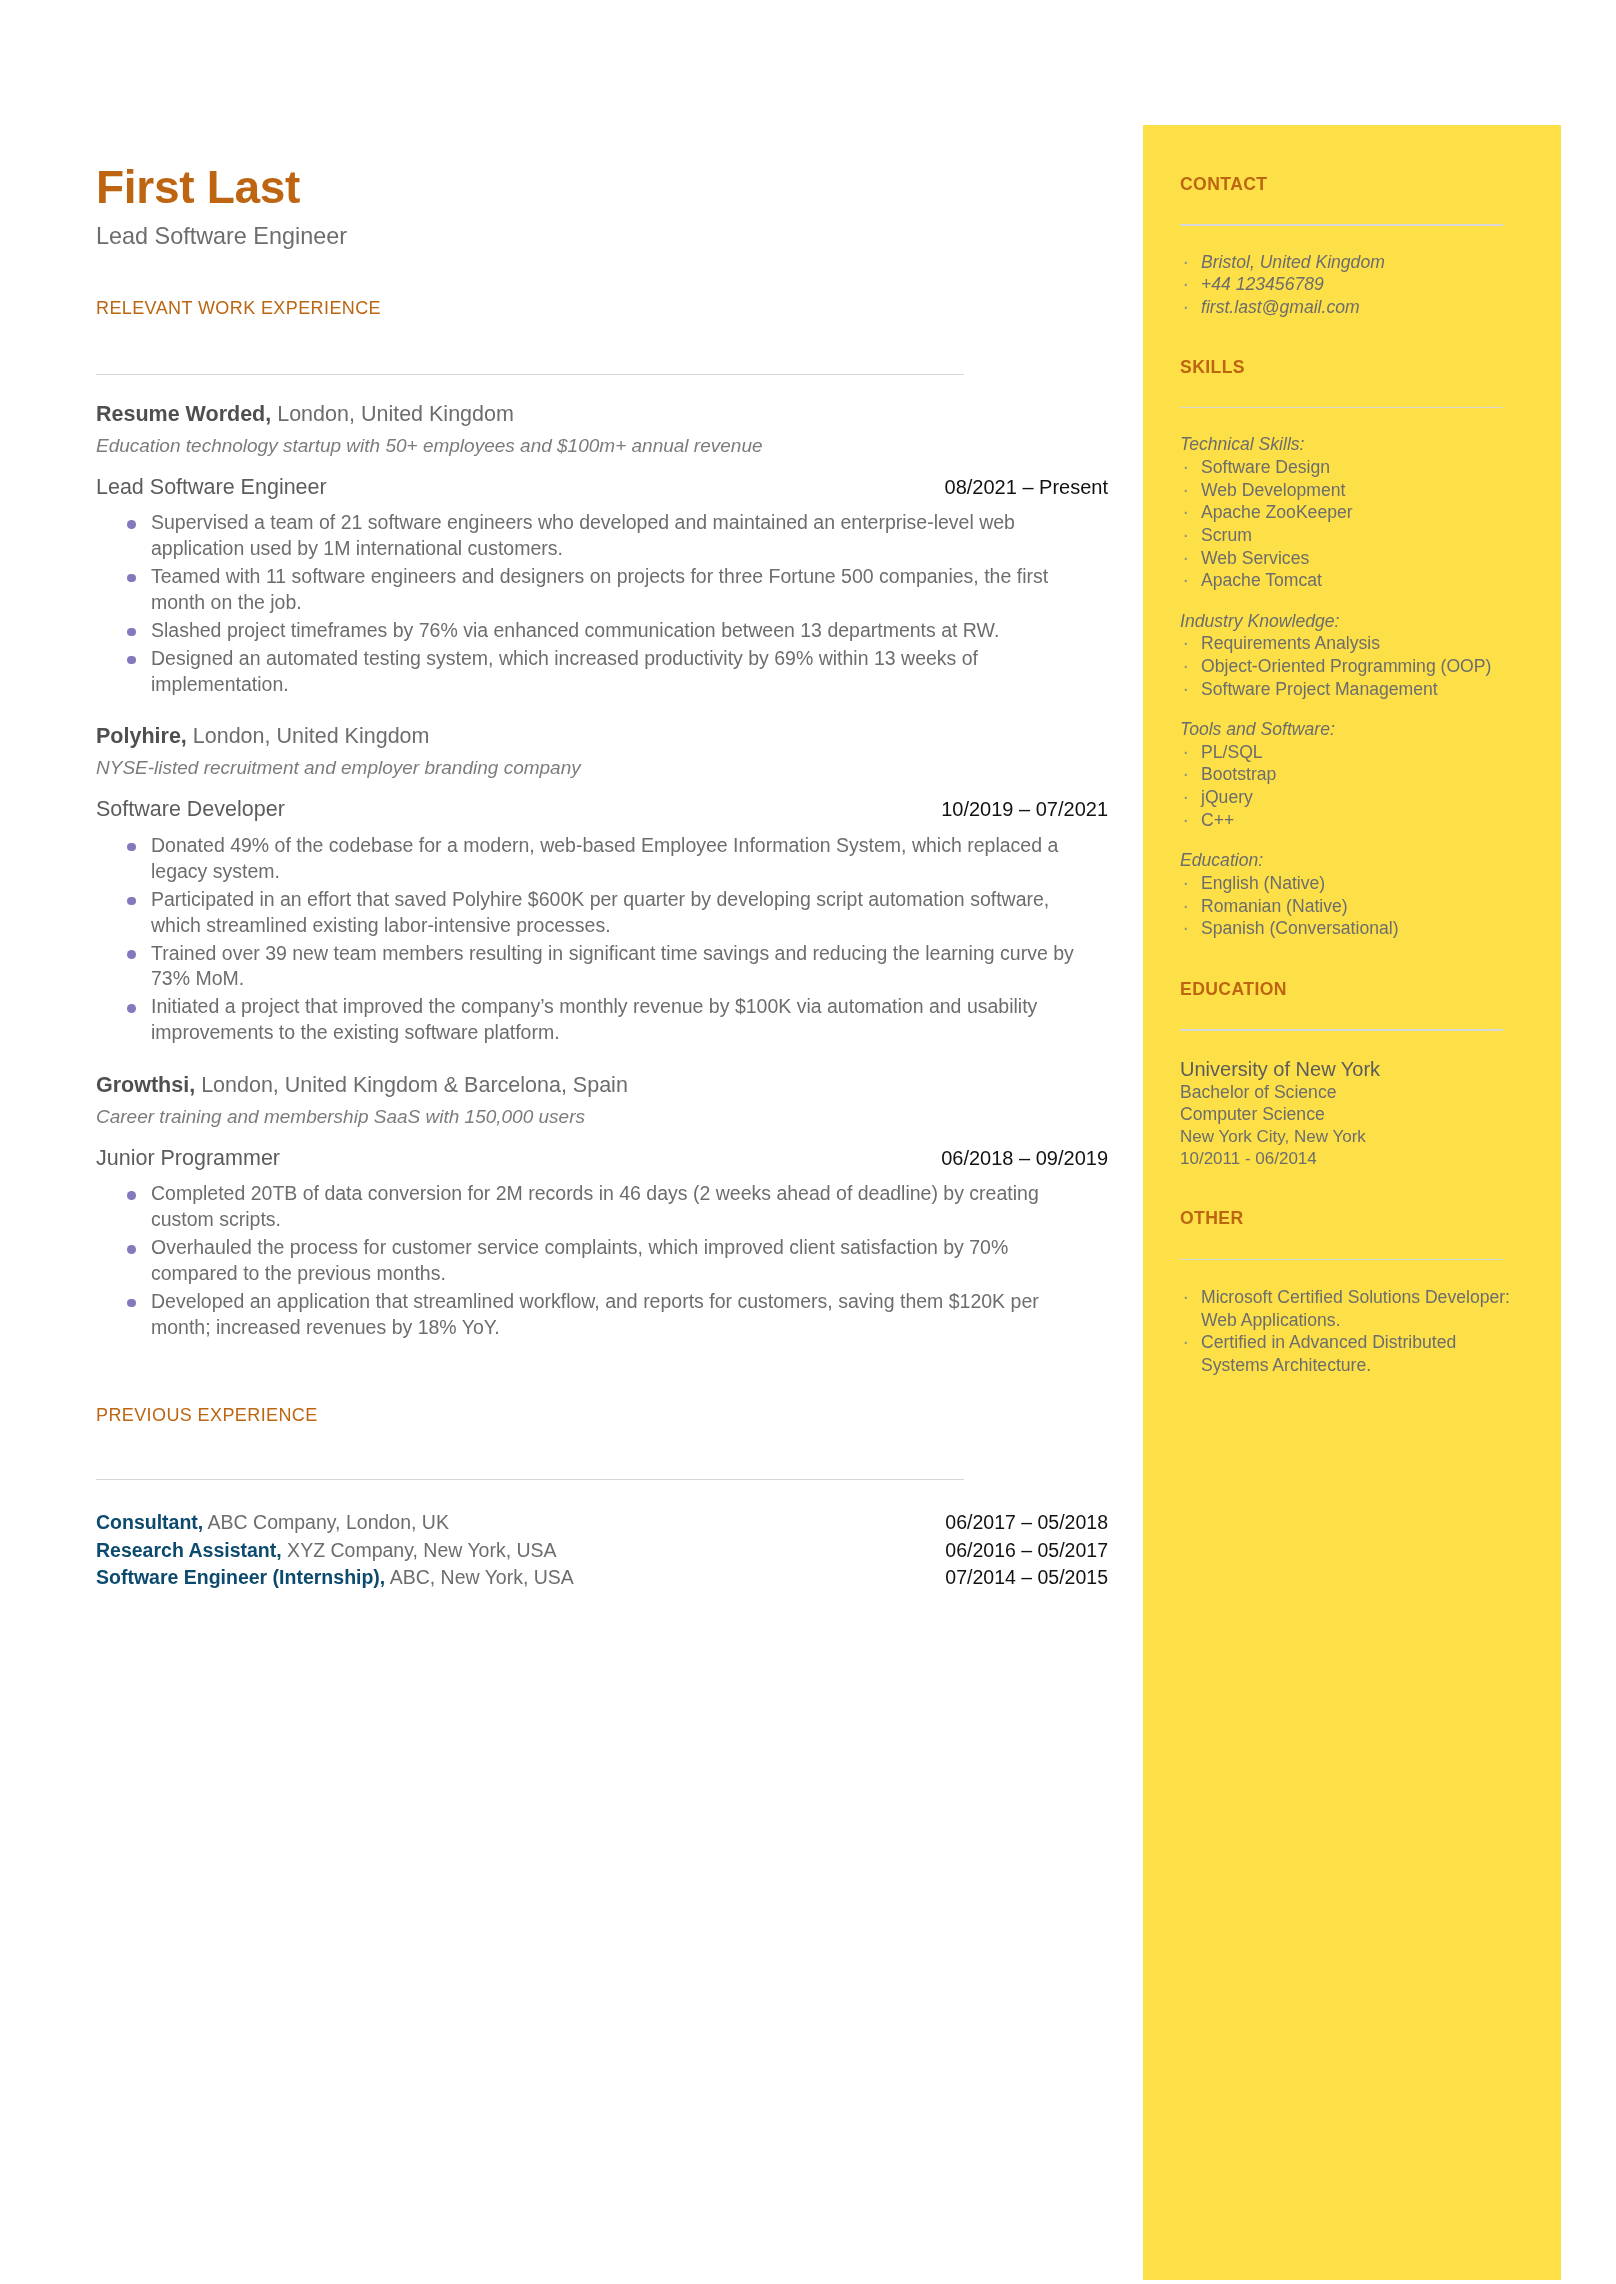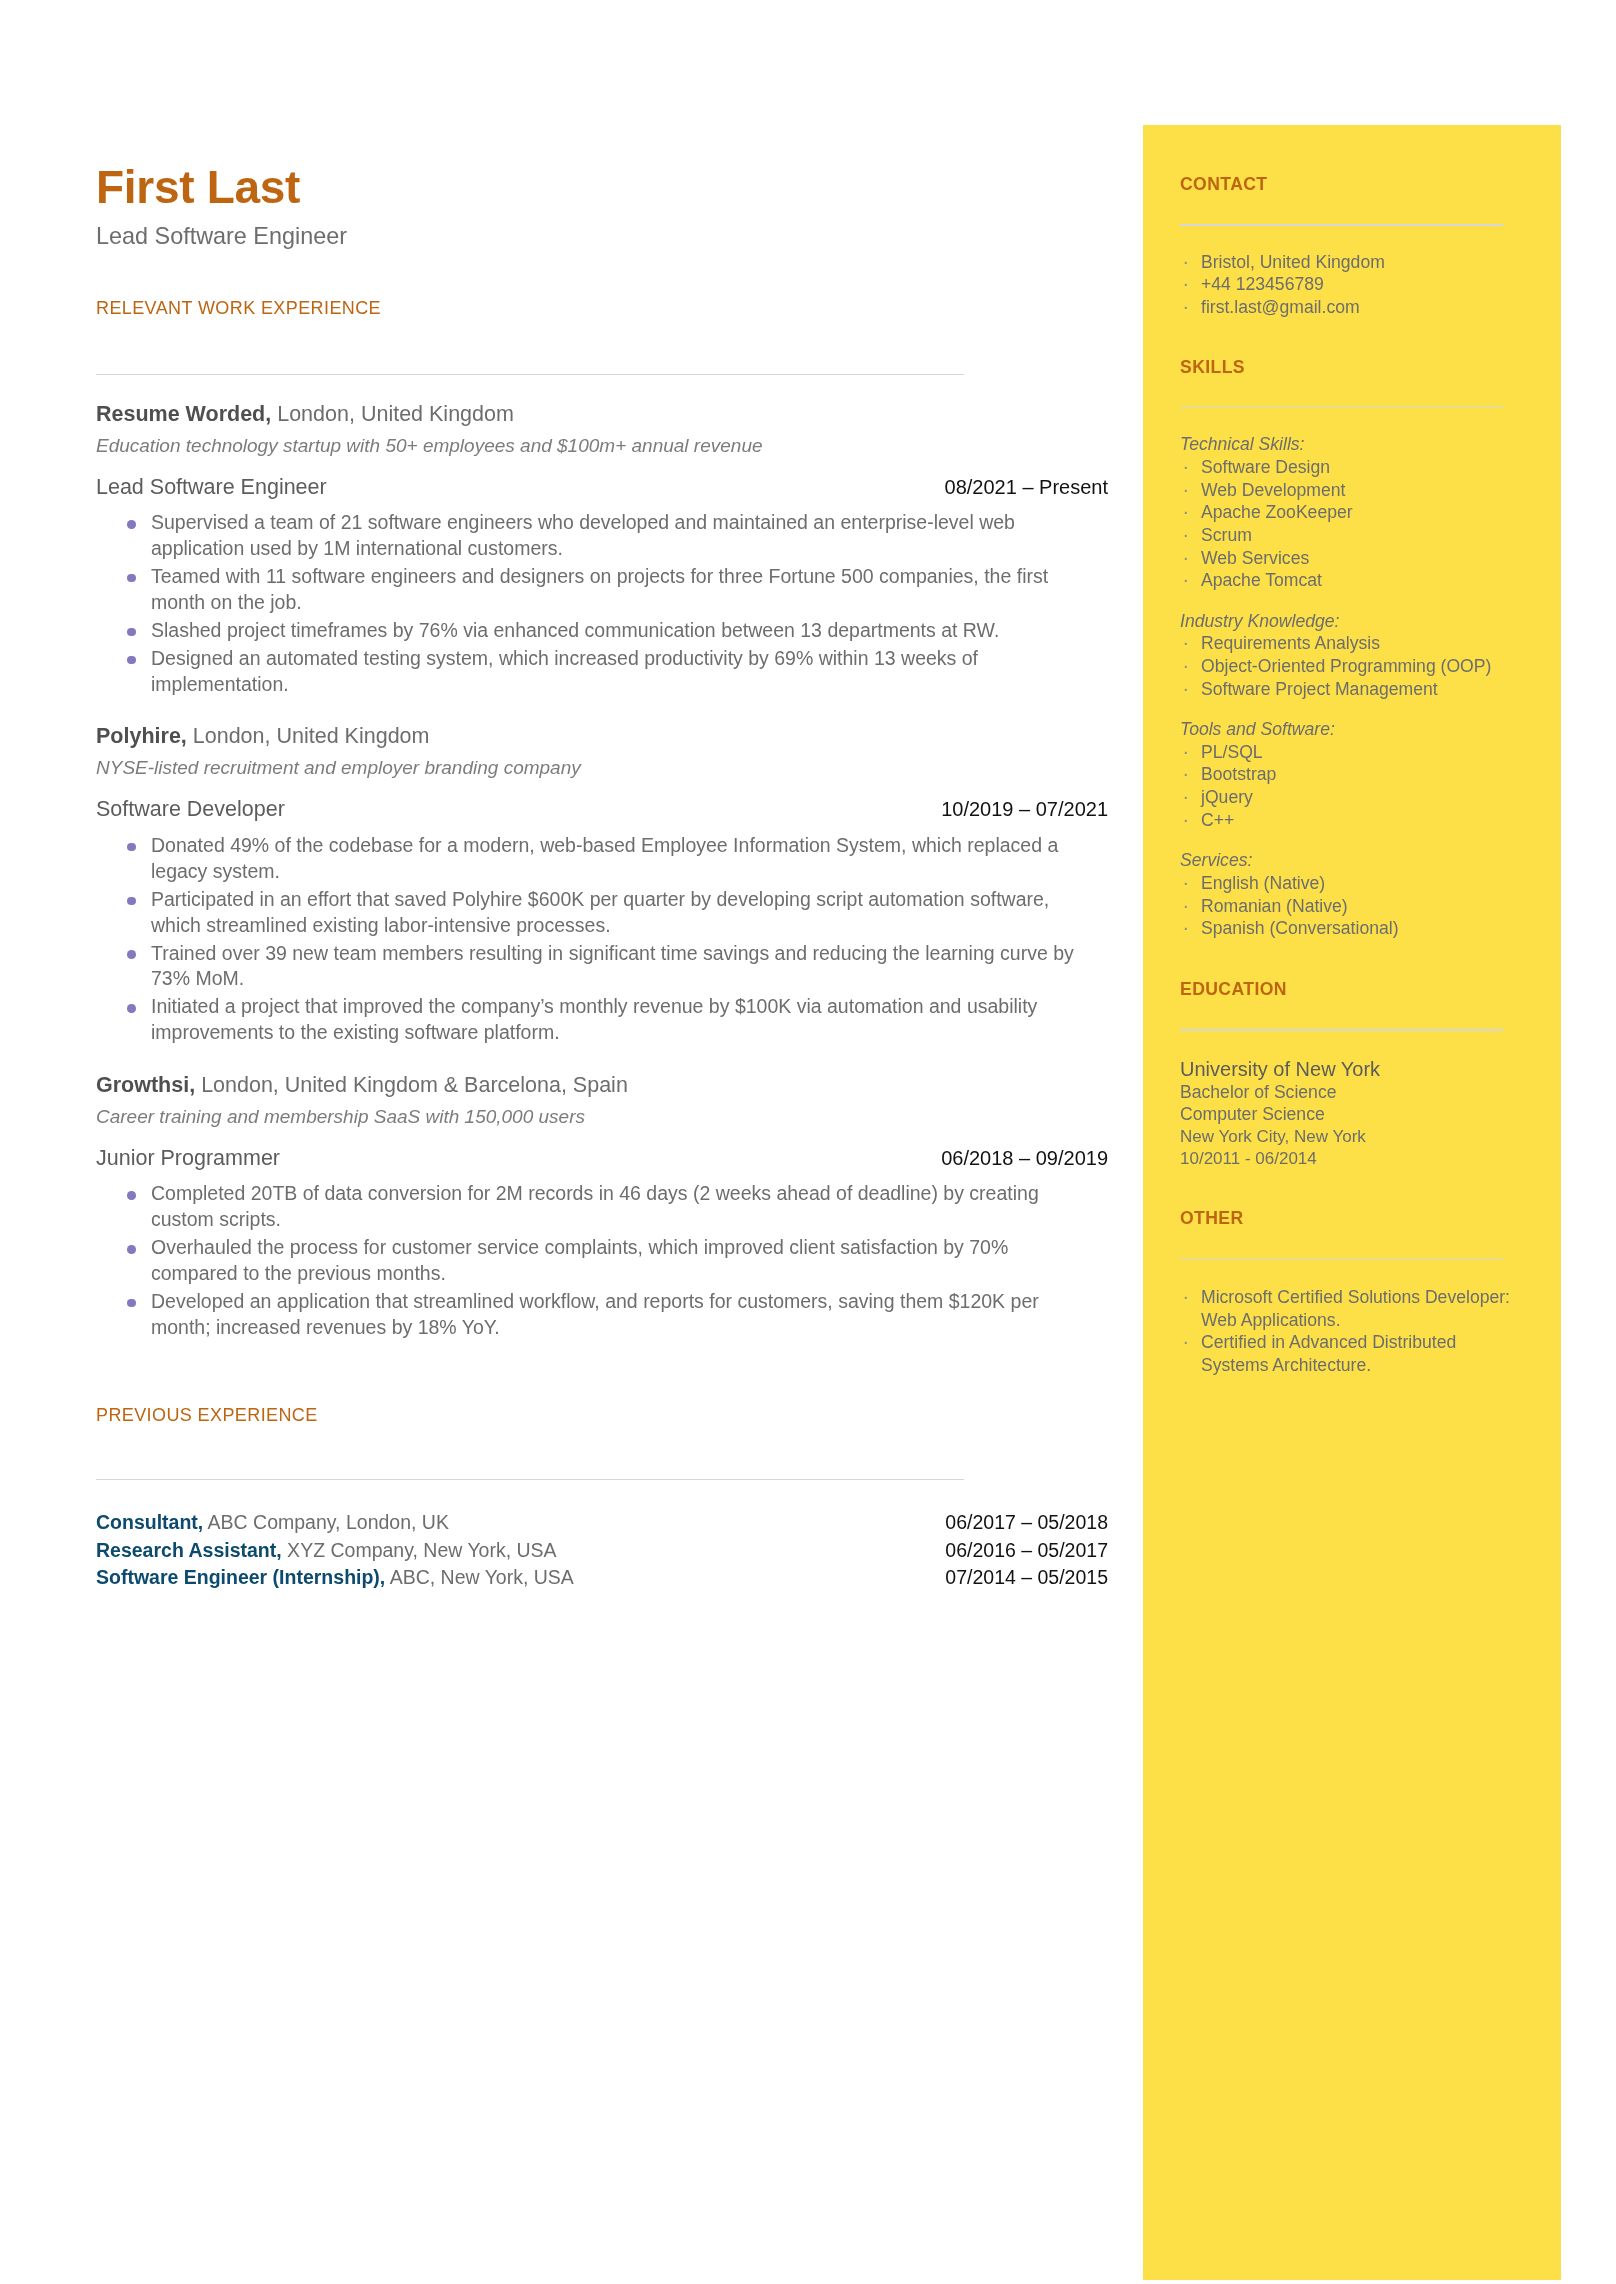--- a/index.html
+++ b/index.html
@@ -214,21 +214,21 @@
   }
   .edu-line {
     font-size: 17.6px;
     color: #6d6d6d;
     line-height: 1.28;
   }
   .edu-line.small { font-size: 17px; }
 
   
   #sb-contact { padding-top: 50px; }
-  #sb-contact ul.side-bullets { margin-top: 25px; }
+  #sb-contact ul.side-bullets { margin-top: 25px; font-style: italic; }
   #sb-skills { padding-top: 39px; }
   #sb-skills .skills-body { margin-top: 25px; }
   #sb-education { padding-top: 40px; }
   #sb-education .edu-body { margin-top: 26px; }
   #sb-other { padding-top: 40px; }
   #sb-other ul.side-bullets { margin-top: 26px; }
 </style>
 </head>
 <body>
 
@@ -363,21 +363,21 @@
           <div class="skill-group-label">Tools and Software:</div>
           <ul class="side-bullets">
             <li>PL/SQL</li>
             <li>Bootstrap</li>
             <li>jQuery</li>
             <li>C++</li>
           </ul>
 
           <div class="skill-gap"></div>
 
-          <div class="skill-group-label">Services:</div>
+          <div class="skill-group-label">Education:</div>
           <ul class="side-bullets">
             <li>English (Native)</li>
             <li>Romanian (Native)</li>
             <li>Spanish (Conversational)</li>
           </ul>
 
         </div>
       </div>
 
       <div id="sb-education">

